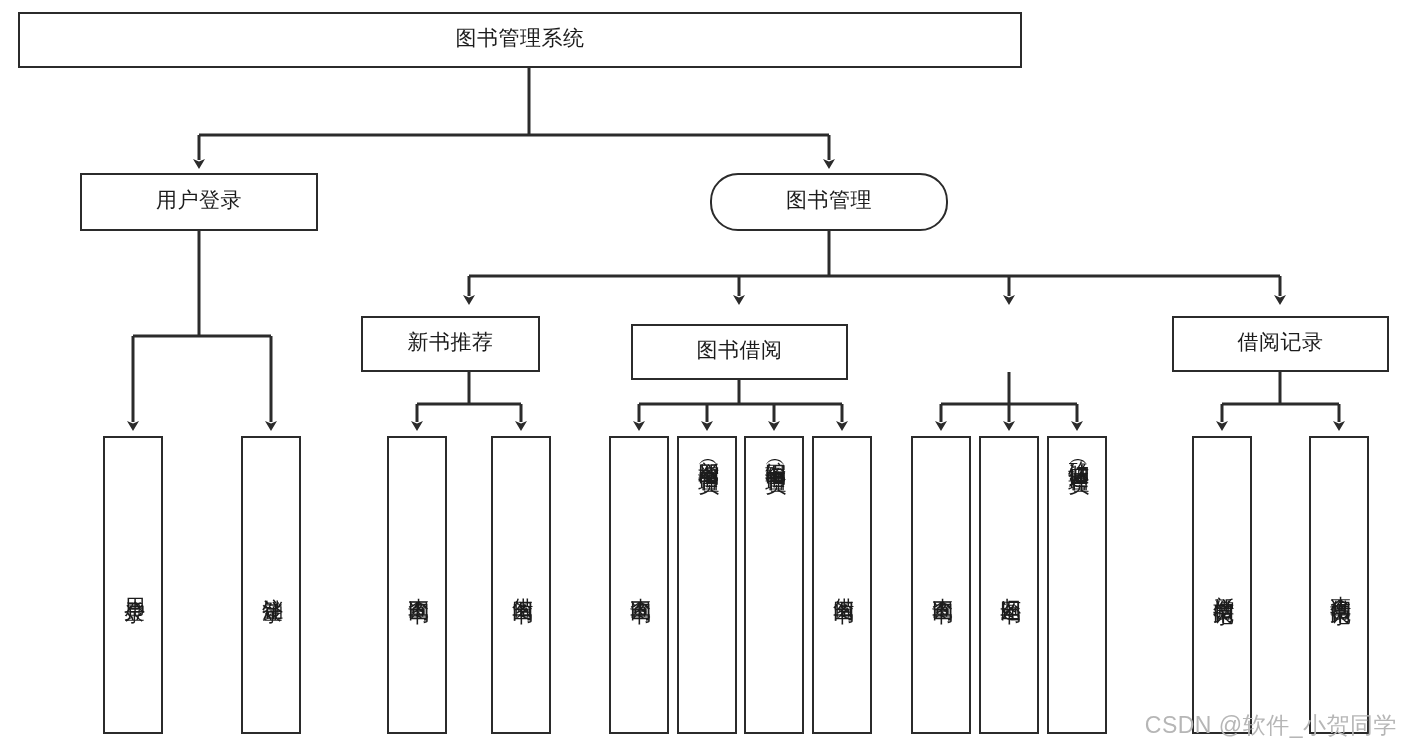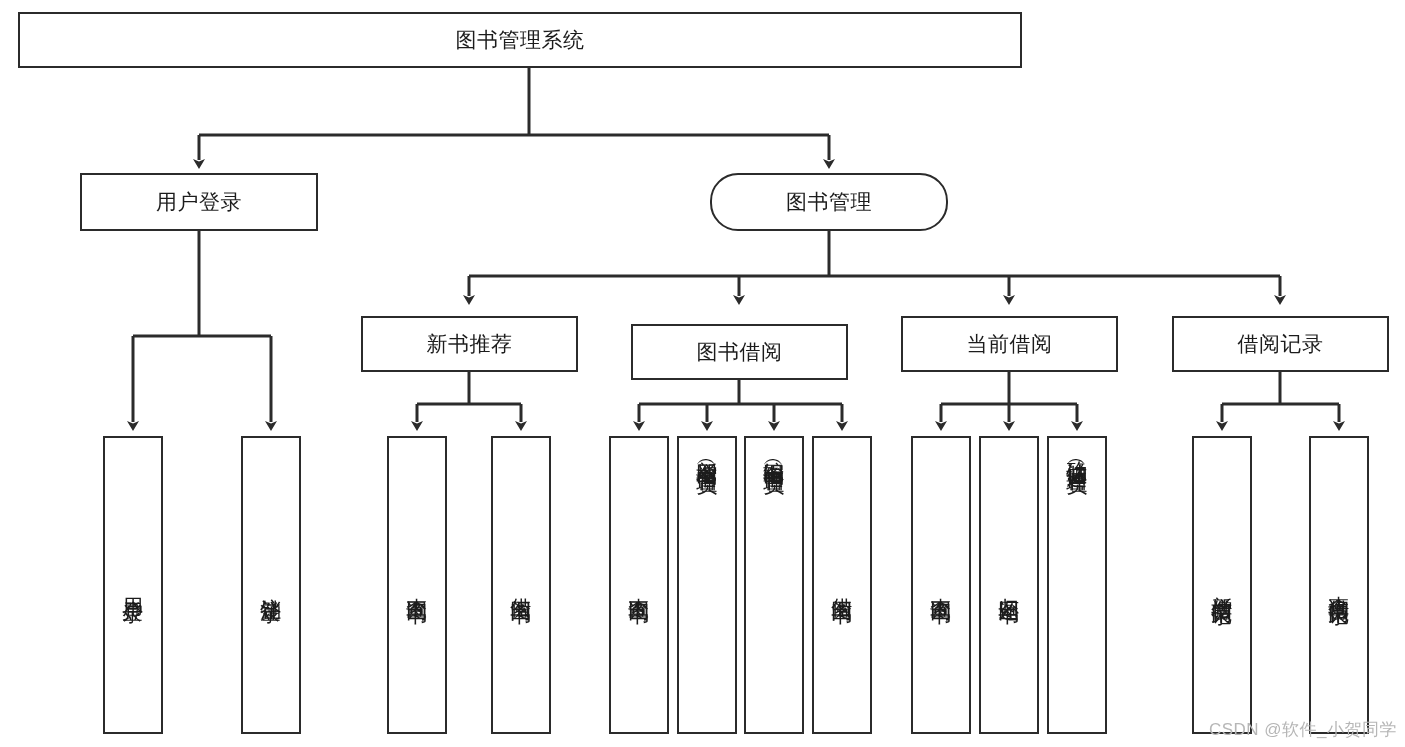--- a/index.html
+++ b/index.html
@@ -26,20 +26,21 @@
   }
   .node {
     position: absolute;
     box-sizing: border-box;
     background: #ffffff;
     border: 2px solid #2b2b2b;
     display: flex;
     align-items: center;
     justify-content: center;
     z-index: 2;
+    font-family: Liberation Mono, monospace;
   }
   .node-label {
     color: #1c1c1c;
     font-size: 21px;
     line-height: 1.15;
     letter-spacing: 0.5px;
     white-space: nowrap;
   }
   .node.leaf {
     align-items: flex-start;
@@ -56,21 +57,21 @@
     font-size: 21px;
     line-height: 1.32;
     letter-spacing: 2px;
     white-space: nowrap;
   }
   .watermark {
     position: absolute;
     right: 8px;
     bottom: 6px;
     color: #b6b6b6;
-    font-size: 17px;
+    font-size: 23px;
     letter-spacing: 0.5px;
     z-index: 5;
     white-space: nowrap;
   }
 </style>
 </head>
 <body>
 
 <div id="canvas">
 
@@ -128,28 +129,25 @@
     <span class="node-label">图书管理系统</span>
   </div>
 
   <div class="node" style="left:80px; top:173px; width:238px; height:58px;">
     <span class="node-label">用户登录</span>
   </div>
   <div class="node" style="left:710px; top:173px; width:238px; height:58px;border-radius:28px;">
     <span class="node-label">图书管理</span>
   </div>
 
-  <div class="node" style="left:361px; top:316px; width:217px; height:56px;">
+  <div class="node" style="left:361px; top:316px; width:179px; height:56px;">
     <span class="node-label">新书推荐</span>
   </div>
   <div class="node" style="left:631px; top:316px; width:217px; height:56px;margin-top:8px;">
     <span class="node-label">图书借阅</span>
-  </div>
-  <div class="node" style="left:901px; top:316px; width:217px; height:56px;">
-    <span class="node-label">当前借阅</span>
   </div>
   <div class="node" style="left:1172px; top:316px; width:217px; height:56px;text-align:right;">
     <span class="node-label">借阅记录</span>
   </div>
 
   <div class="node leaf mid" style="left:103px; top:436px; width:60px; height:298px;">
     <span class="node-label">用户登录</span>
   </div>
   <div class="node leaf mid" style="left:241px; top:436px; width:60px; height:298px;">
     <span class="node-label">注销登录</span>

